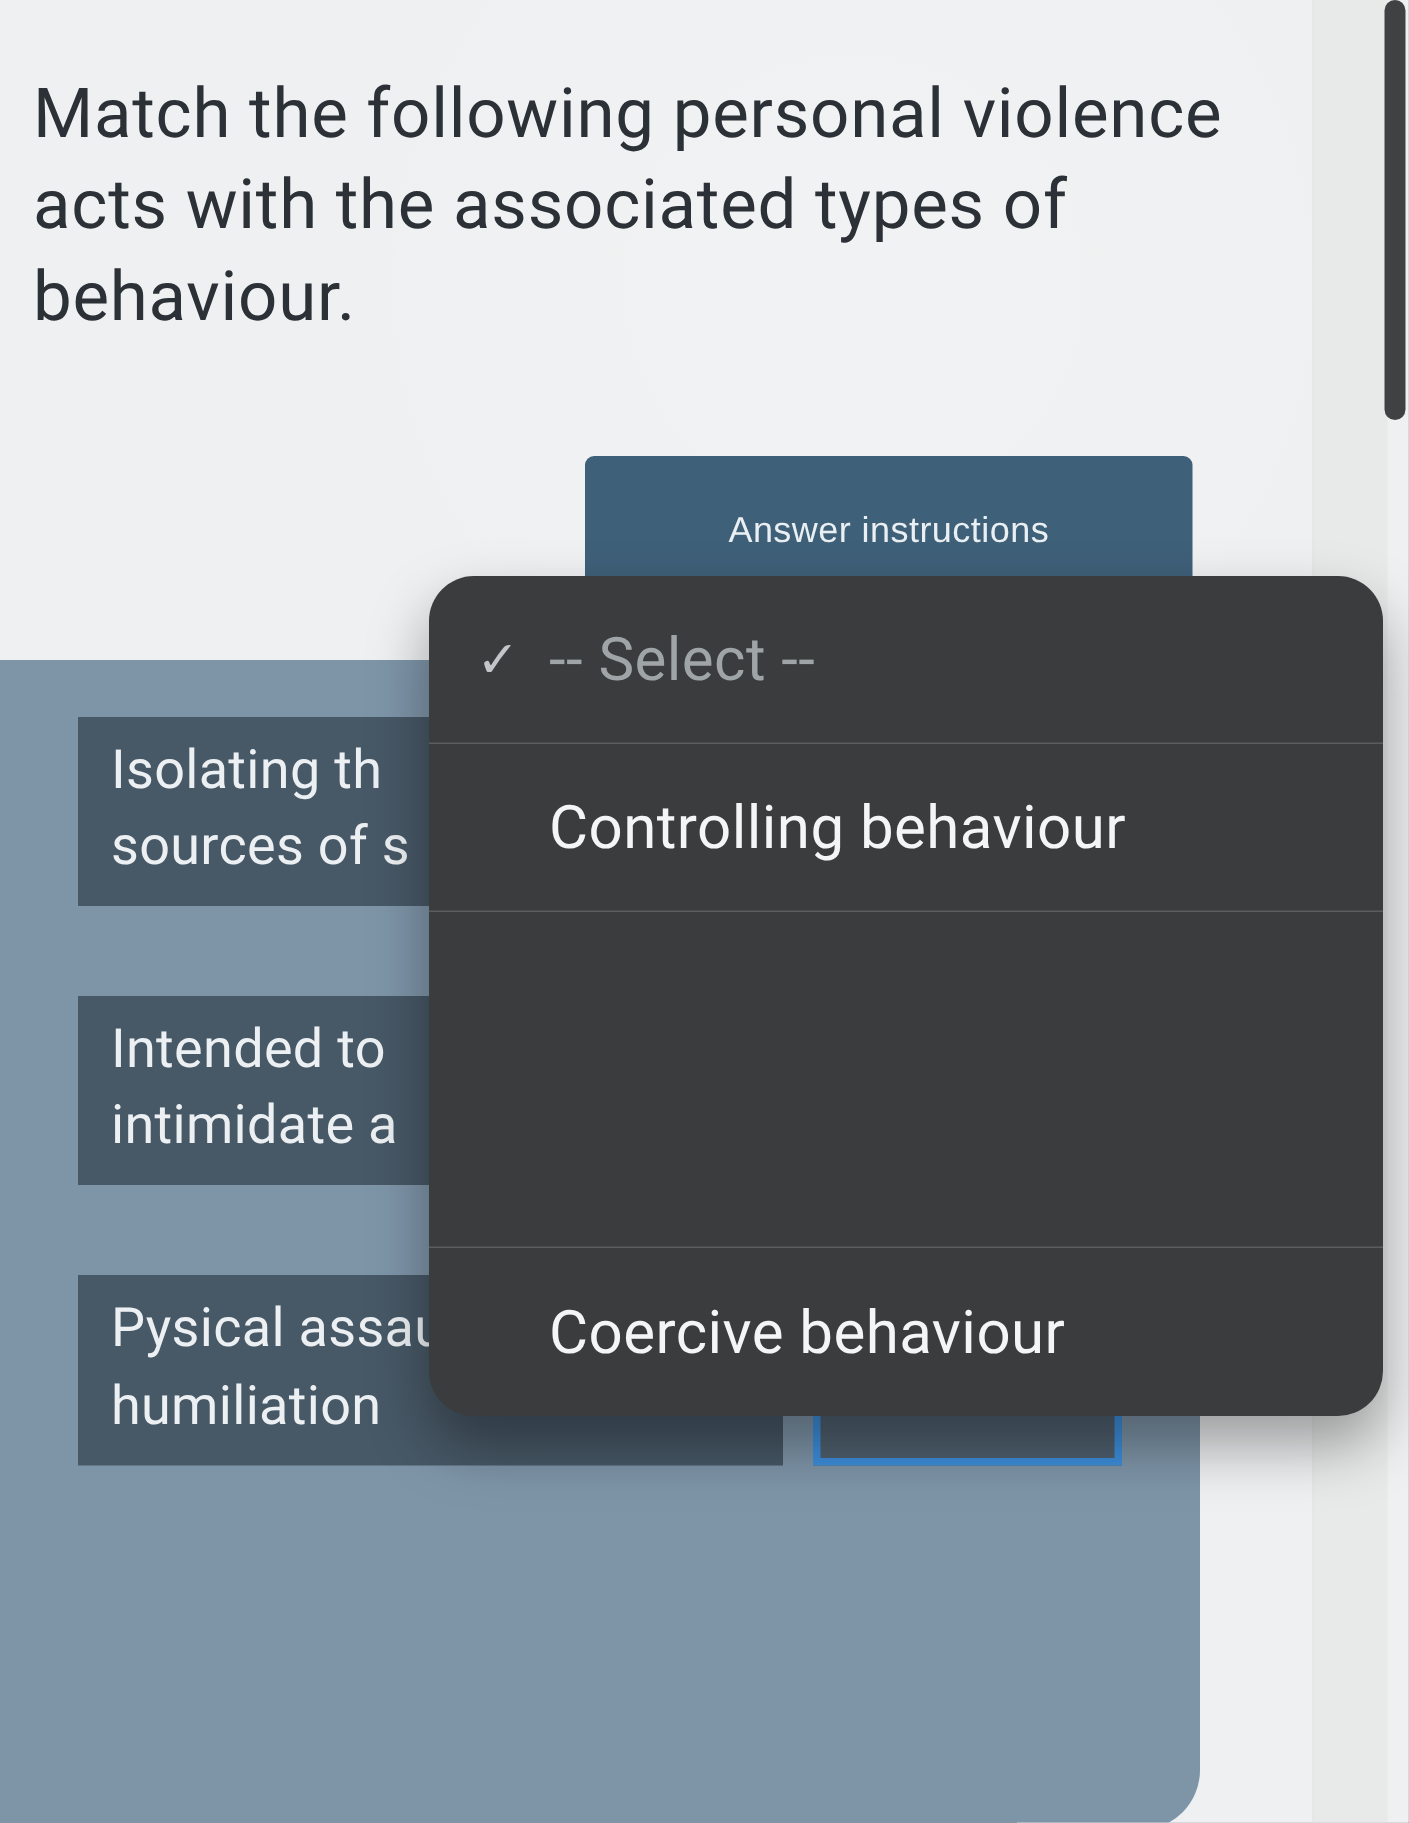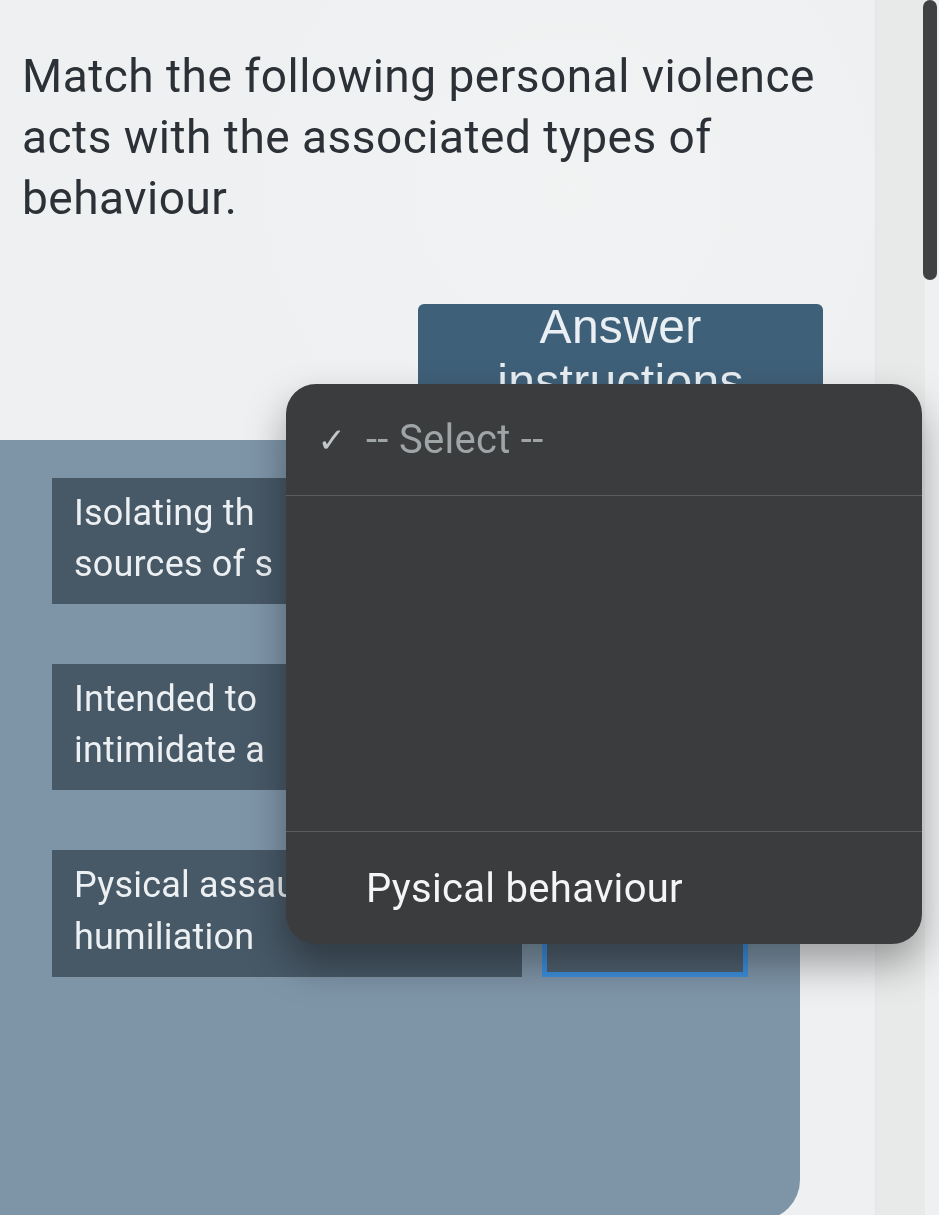--- a/index.html
+++ b/index.html
@@ -62,28 +62,27 @@
   }
 
   .instructions-btn {
     position: absolute;
     left: 390px;
     top: 304px;
     width: 405px;
     height: 100px;
     background: #3f6079;
     color: #e9eff3;
-    font-size: 48px;
+    font-size: 24px;
     border: none;
     border-radius: 6px 6px 0 0;
     display: flex;
     align-items: center;
     justify-content: center;
     letter-spacing: 0.3px;
-    margin-left: 28px;
   }
 
   .panel {
     position: absolute;
     left: 0;
     top: 440px;
     width: 800px;
     height: 780px;
     background: #7e95a8;
     border-radius: 0 40px 40px 0;
@@ -199,19 +198,22 @@
     </div>
   </div>
 
 </div>
 
 <div class="dropdown">
   <div class="dd-item selected" style="position:relative;">
     <span class="dd-check">✓</span>
     <span>-- Select --</span>
   </div>
+  <div class="dd-item">
+    <span>Controlling behaviour</span>
+  </div>
   <div class="dd-item blank">
     <span></span>
   </div>
   <div class="dd-item">
-    <span>Pysical behaviour</span>
+    <span>Coercive behaviour</span>
   </div>
 </div>
 
 </body></html>

